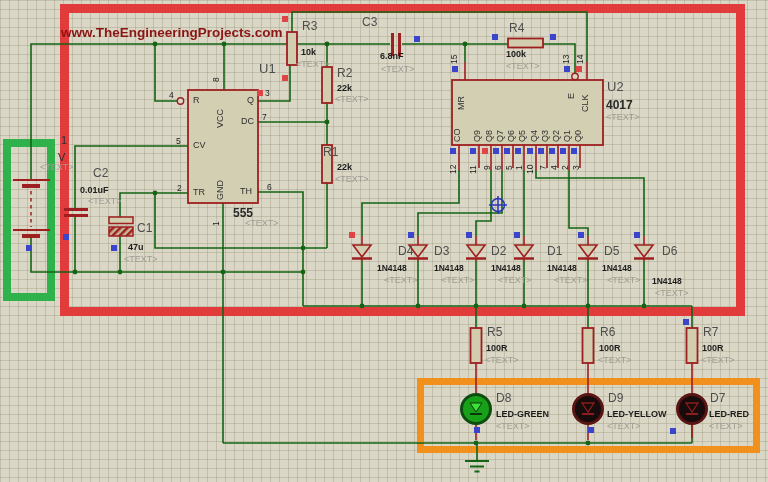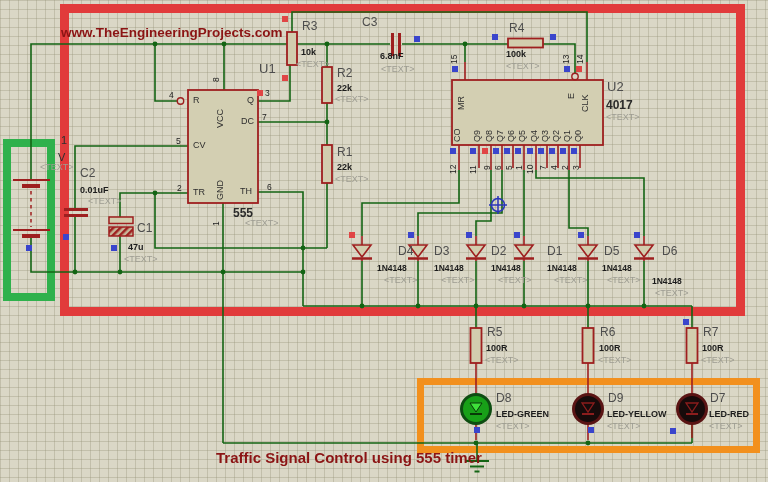--- a/index.html
+++ b/index.html
@@ -284,27 +284,26 @@
     </g>
   </g>
 
   <g stroke="#2a35b8" stroke-width="1.5" fill="none">
     <circle cx="498" cy="205" r="6.5"></circle>
     <path d="M489,205 H507 M498,196 V214"></path>
   </g>
 </svg>
 
 <span class="txt brand" style="left:61px;top:26px">www.TheEngineeringProjects.com</span>
-<span class="txt caption" style="left:216px;top:450px">Traffic Signal Control using 555 timer</span>
 
 <span class="txt pin" style="left:61px;top:135px;font-size:11px">1</span>
 <span class="txt pin" style="left:58px;top:152px;font-size:11px">V</span>
 <span class="txt ph" style="left:40px;top:163px">&lt;TEXT&gt;</span>
 
-<span class="txt ref" style="left:80px;top:167px">C2</span>
+<span class="txt ref" style="left:93px;top:167px">C2</span>
 <span class="txt val" style="left:80px;top:186px">0.01uF</span>
 <span class="txt ph" style="left:88px;top:197px">&lt;TEXT&gt;</span>
 
 <span class="txt ref" style="left:137px;top:222px">C1</span>
 <span class="txt val" style="left:128px;top:243px">47u</span>
 <span class="txt ph" style="left:124px;top:255px">&lt;TEXT&gt;</span>
 
 <span class="txt ref" style="left:362px;top:16px">C3</span>
 <span class="txt val" style="left:380px;top:52px">6.8nF</span>
 <span class="txt ph" style="left:381px;top:65px">&lt;TEXT&gt;</span>
@@ -362,21 +361,21 @@
 <span class="vt pnum" style="left:550px;top:170px">4</span>
 <span class="vt pnum" style="left:561px;top:170px">2</span>
 <span class="vt pnum" style="left:572px;top:170px">3</span>
 
 <span class="txt ref" style="left:302px;top:20px">R3</span>
 <span class="txt val" style="left:301px;top:48px">10k</span>
 <span class="txt ph" style="left:296px;top:60px">&lt;TEXT&gt;</span>
 <span class="txt ref" style="left:337px;top:67px">R2</span>
 <span class="txt val" style="left:337px;top:84px">22k</span>
 <span class="txt ph" style="left:335px;top:95px">&lt;TEXT&gt;</span>
-<span class="txt ref" style="left:337px;top:146px">R1</span>
+<span class="txt ref" style="left:323px;top:146px">R1</span>
 <span class="txt val" style="left:337px;top:163px">22k</span>
 <span class="txt ph" style="left:335px;top:175px">&lt;TEXT&gt;</span>
 <span class="txt ref" style="left:509px;top:22px">R4</span>
 <span class="txt val" style="left:506px;top:50px">100k</span>
 <span class="txt ph" style="left:506px;top:62px">&lt;TEXT&gt;</span>
 <span class="txt ref" style="left:487px;top:326px">R5</span>
 <span class="txt val" style="left:486px;top:344px">100R</span>
 <span class="txt ph" style="left:485px;top:356px">&lt;TEXT&gt;</span>
 <span class="txt ref" style="left:600px;top:326px">R6</span>
 <span class="txt val" style="left:599px;top:344px">100R</span>

